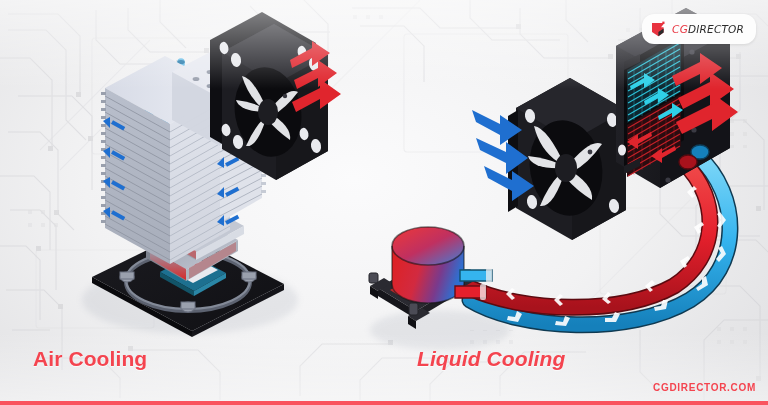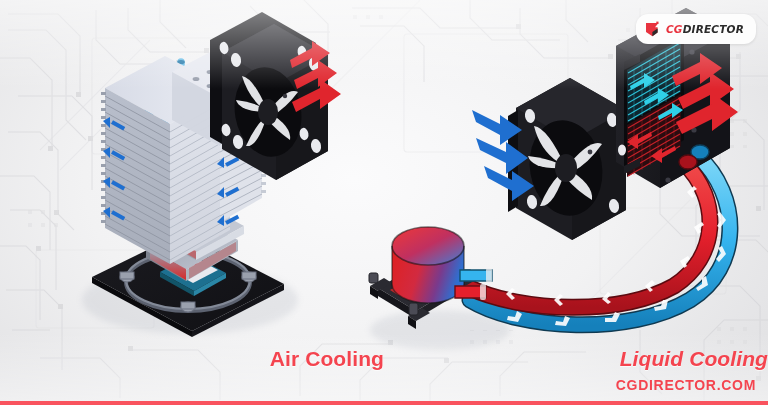--- a/index.html
+++ b/index.html
@@ -29,41 +29,42 @@
   
   .logo{
     position:absolute;top:14px;right:12px;
     height:24px;display:flex;align-items:center;gap:5px;
     padding:3px 12px 3px 8px;border-radius:12px;
     background:#fdfdfd;
     box-shadow:0 1px 3px rgba(0,0,0,.10);
   }
   .logo-mark{width:17px;height:17px;position:relative;flex:0 0 auto;}
   .logo-text{
-    font-size:10.5px;font-weight:700;letter-spacing:.2px;
+    font-size:10.5px;font-weight:400;letter-spacing:.2px;
     font-family:"DejaVu Sans", sans-serif;
     font-style:italic;white-space:nowrap;text-align:center;
   }
   .logo-text .cg{color:#e8333f;}
   .logo-text .dir{color:#2b2b2b;}
 
   
   .caption{
     position:absolute;bottom:34px;
-    width:384px;text-align:right;
+    width:384px;text-align:left;
     color:#f4444f;
     font-size:21px;font-weight:700;letter-spacing:.1px;
     text-shadow:0 1px 0 rgba(255,255,255,.7);
+    padding-left:33px;
   }
   #cap-air{left:0;}
   #cap-liquid{left:384px;font-style:italic;}
 
   .footer-mark{
     position:absolute;right:12px;bottom:12px;
-    color:#f4444f;font-size:14px;font-weight:700;letter-spacing:.7px;
+    color:#f4444f;font-size:10px;font-weight:700;letter-spacing:.7px;
   }
 
   svg{display:block;}
   .art{position:absolute;inset:0;pointer-events:none;}
 </style>
 </head>
 <body>
 
 <div id="stage">
 

